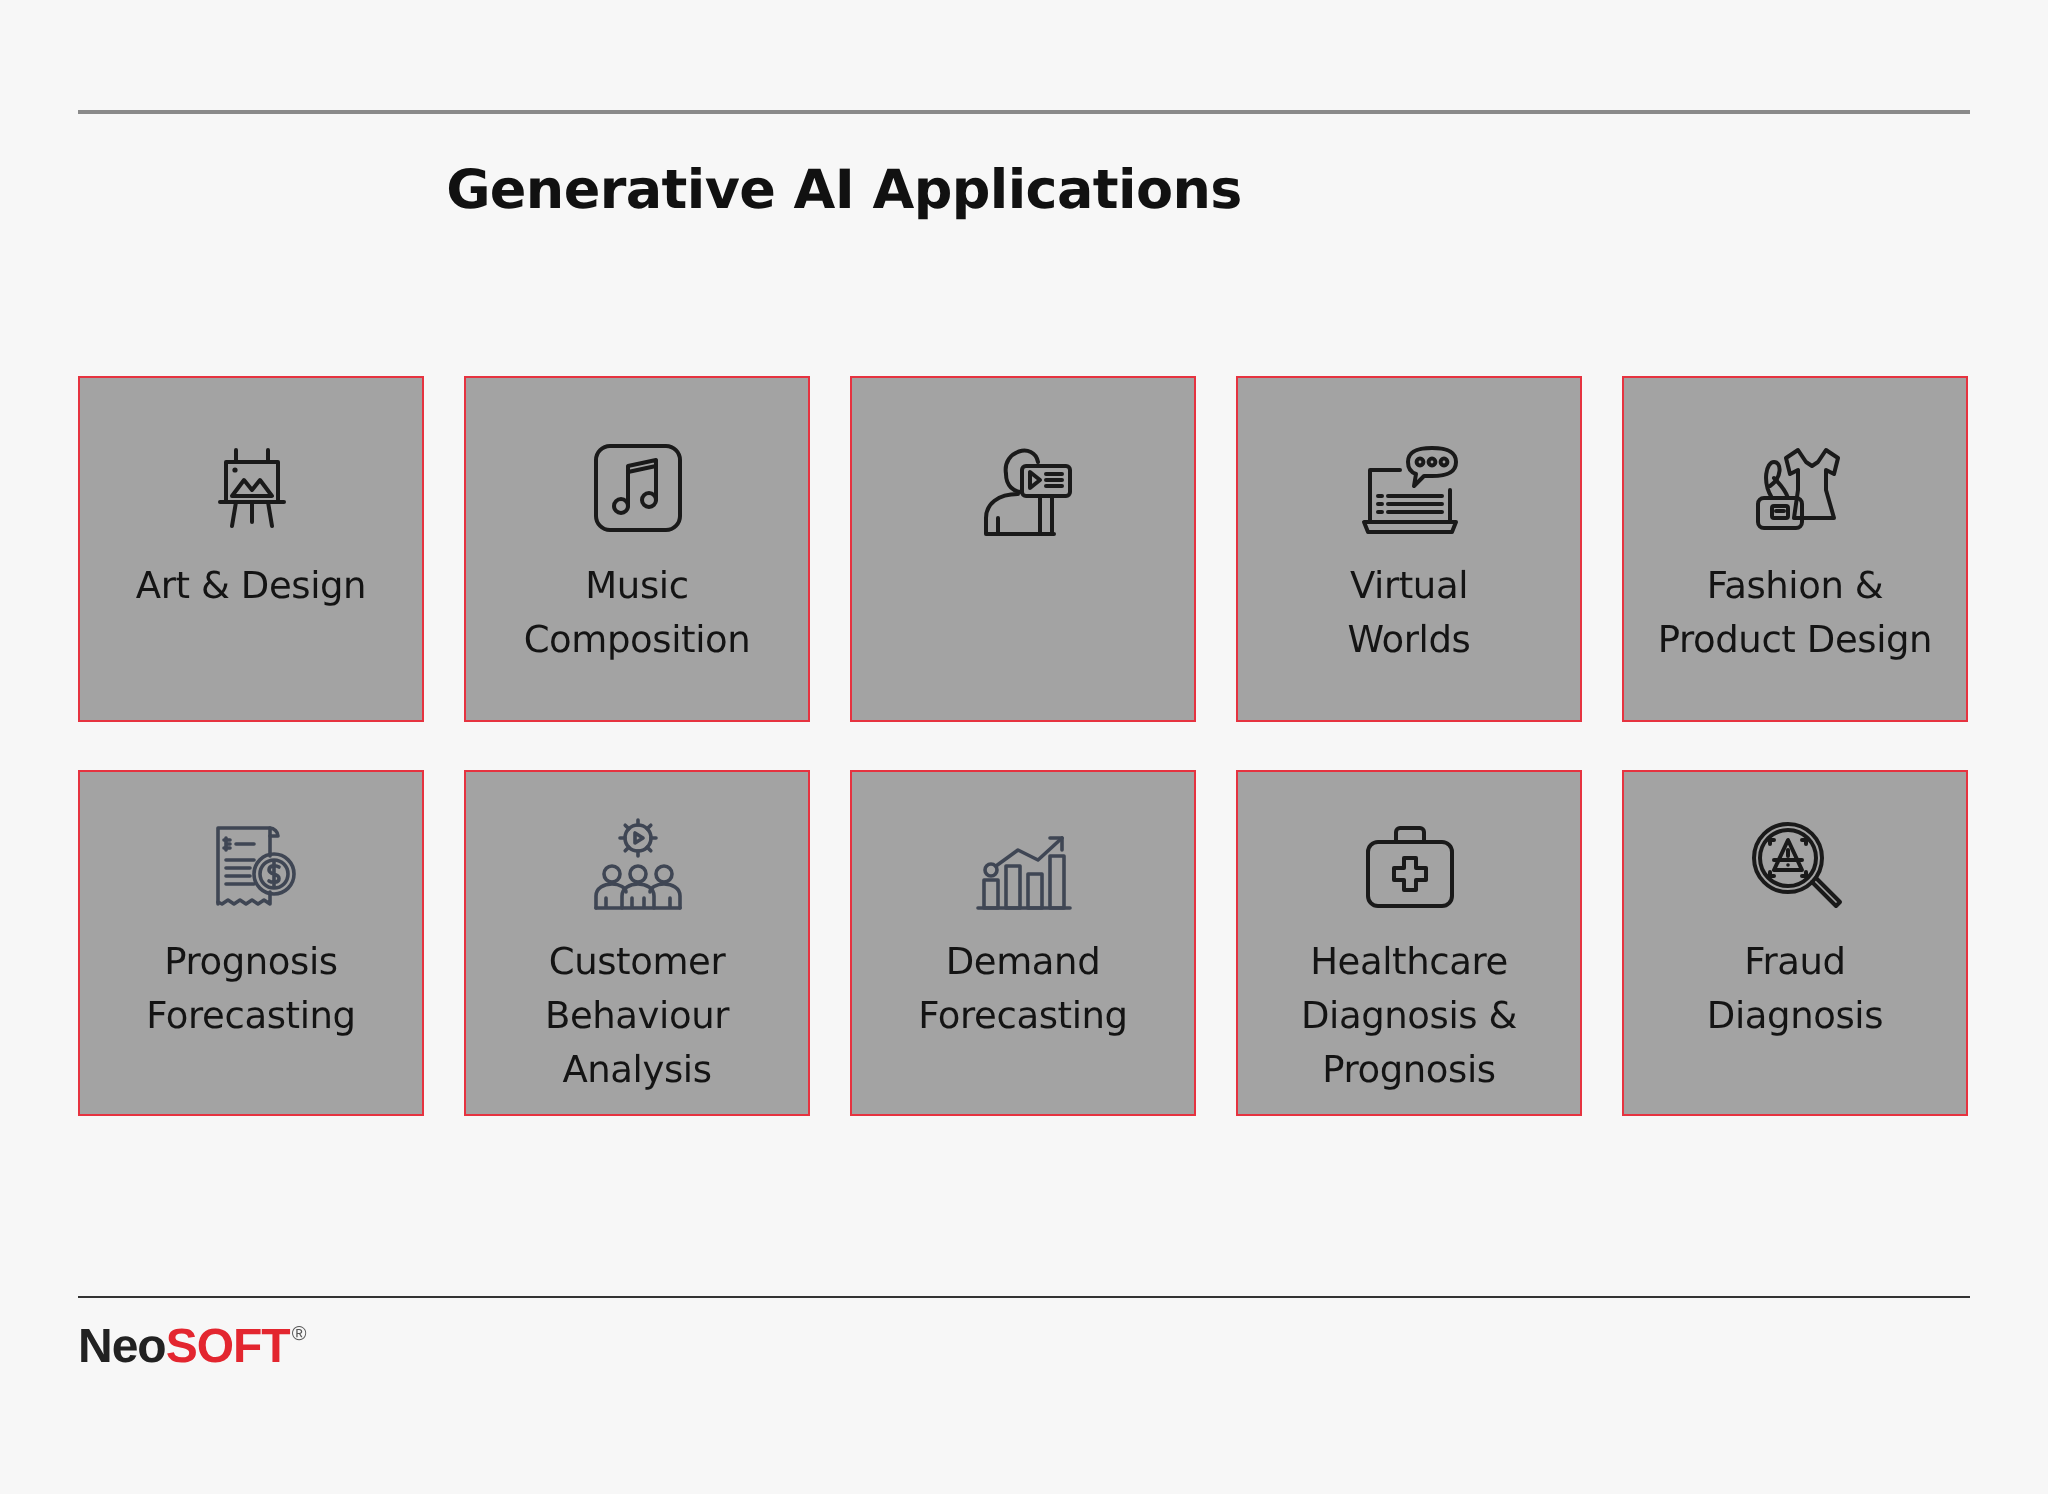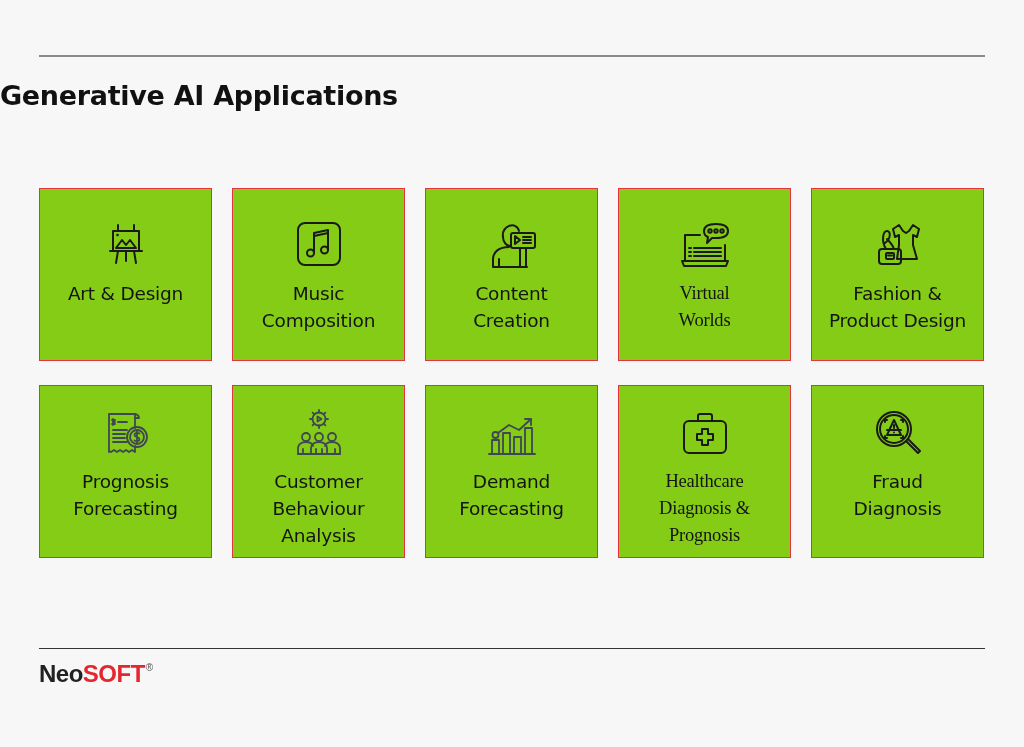--- a/index.html
+++ b/index.html
@@ -12,30 +12,31 @@
       color: #111;
     }
     .rule {
       position: absolute; left: 39px; width: 946px; height: 1px;
       background: #7a7a7a;
     }
     .rule.top { top: 55px; height: 2px; background: #8a8a8a; }
     .rule.bottom { top: 648px; background: #333; }
     .title {
       position: absolute; top: 80px; left: 0; width: 844px;
+      text-align: center;
       font-size: 27px; font-weight: bold;
       letter-spacing: -0.3px;
       color: #111;
     }
     .card {
       position: absolute;
       width: 173px; height: 173px;
       border: 1px solid #e63340;
       box-sizing: border-box;
-      background: #84cc16;
+      background: #a3a3a3;
       cursor: pointer;
     }
     .card .icon {
       position: absolute; left: 50%; transform: translateX(-50%);
       width: 50px; height: 50px;
     }
     .card .icon svg { width: 50px; height: 50px; display: block; }
     .card .label {
       position: absolute; left: 0; width: 100%;
       text-align: center;
@@ -43,21 +44,21 @@
       color: #141414;
       white-space: pre-line;
       letter-spacing: -0.2px;
     }
     .row1 { top: 188px; }
     .row1 .icon { top: 30px; }
     .row1 .label { top: 91px; }
     .row2 { top: 385px; }
     .row2 .icon { top: 22px; }
     .row2 .label { top: 82px; }
-    .c1 { left: 39px; } .c2 { left: 232px; padding-left: 36px; } .c3 { left: 425px; } .c4 { left: 618px; font-family: Liberation Serif, serif; } .c5 { left: 811px; text-decoration: underline; }
+    .c1 { left: 39px; } .c2 { left: 232px; padding-left: 36px; } .c3 { left: 425px; } .c4 { left: 618px; } .c5 { left: 811px; text-decoration: underline; }
     .logo {
       position: absolute; left: 39px; top: 660px;
       font-family: "Liberation Sans", sans-serif;
       font-weight: bold; font-size: 24px; letter-spacing: -0.5px;
     }
     .logo .neo { color: #222; }
     .logo .soft { color: #e3262f; }
     .logo .reg { color: #555; font-size: 10px; vertical-align: top; position: relative; top: 2px; margin-left: 1px; font-weight: normal; }
     svg .s { fill: none; stroke: #1a1a1a; stroke-width: 2; stroke-linecap: round; stroke-linejoin: round; }
     svg .g { fill: none; stroke: #3f4654; stroke-width: 1.8; stroke-linecap: round; stroke-linejoin: round; }
@@ -103,22 +104,20 @@
       <path class="s" d="M16 18 C14 6, 30 2, 32 12"></path>
       <path class="s" d="M16 18 C16 24, 20 27, 24 27"></path>
       <path class="s" d="M22 28 C12 28, 6 33, 6 40 L6 48 L40 48"></path>
       <path class="s" d="M12 40 L12 48"></path>
       <rect class="s" x="24" y="14" width="24" height="15" rx="2"></rect>
       <path class="s" d="M28 17 L28 25 L33 21 Z"></path>
       <path class="s" d="M36 18 L44 18 M36 21 L44 21 M36 24 L44 24"></path>
       <path class="s" d="M33 29 L33 48 M39 29 L39 48"></path>
     </svg>
   </div>
-  <div class="label">Content
-Creation</div>
 </div>
 
 <div class="card row1 c4">
   <div class="icon">
     <svg viewBox="0 0 50 50">
       <path class="s" d="M20 16 L5 16 L5 42 L45 42 L45 26"></path>
       <path class="s" d="M2 42 L48 42 L46 47 L4 47 Z"></path>
       <path class="s" d="M9 29 L11 29 M14 29 L41 29 M9 33 L11 33 M14 33 L41 33 M9 37 L11 37 M14 37 L41 37"></path>
       <path class="s" d="M24 12 C24 6, 30 5, 36 5 C42 5, 48 6, 48 12 C48 18, 42 19, 36 19 L32 19 L27 24 L28 18 C25 17, 24 15, 24 12 Z"></path>
       <circle class="s" cx="30" cy="12" r="1.7"></circle>

